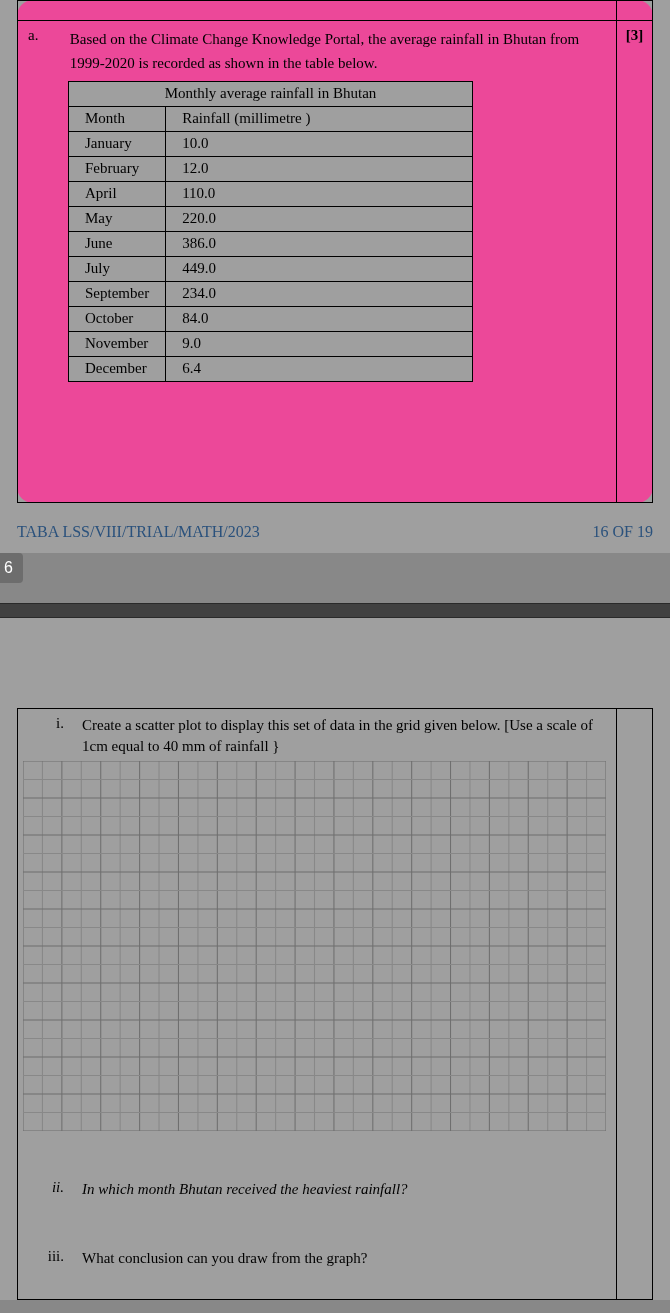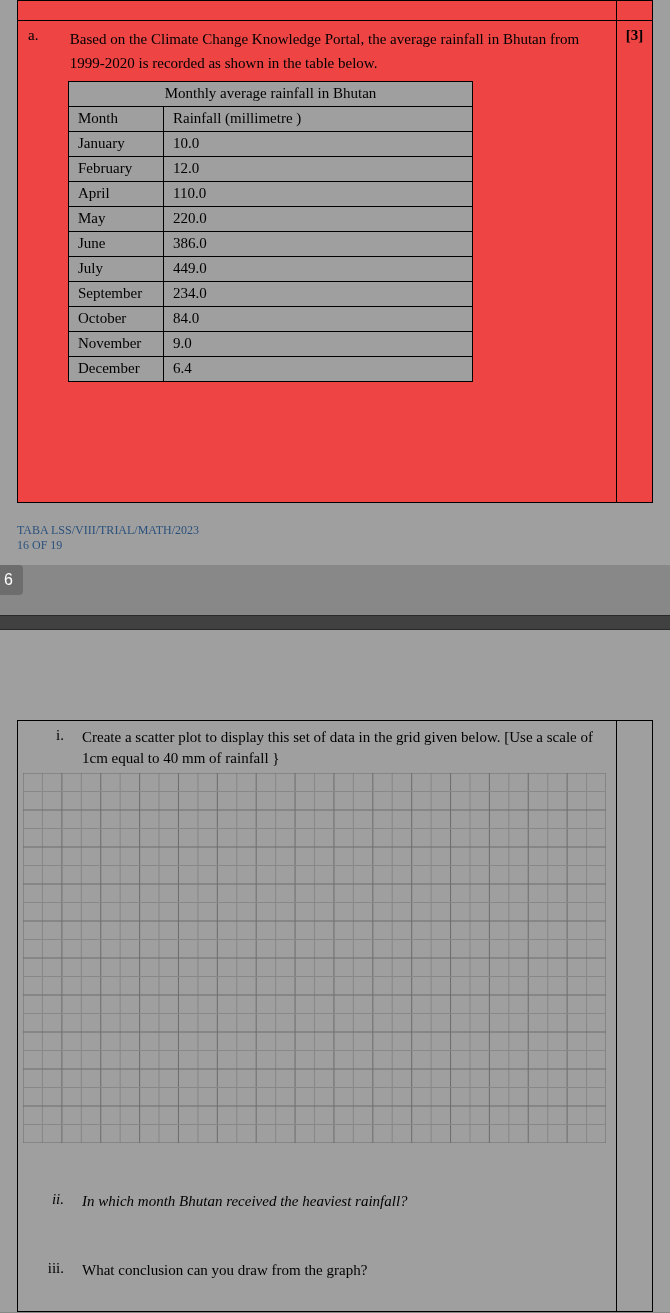--- a/index.html
+++ b/index.html
@@ -15,21 +15,22 @@
       color: #000;
     }
     .page-top {
       background: #9f9f9f;
       padding: 0 17px;
       position: relative;
     }
     .outer-table {
       width: 100%;
       border-collapse: collapse;
-      background: #ef4444;
+      background: #ec4899;
+      border-radius: 16px;
     }
     .outer-table td {
       border: 1px solid #000;
       vertical-align: top;
       padding: 0;
     }
     .top-empty-row td {
       height: 20px;
     }
     .main-cell {
@@ -56,38 +57,37 @@
     }
     .inner-table {
       margin-left: 42px;
       margin-top: 6px;
       border-collapse: collapse;
       width: 405px;
       background: #9f9f9f;
     }
     .inner-table th, .inner-table td {
       border: 1px solid #000;
-      padding: 3px 9px;
+      padding: 3px 16px;
       text-align: left;
       font-weight: normal;
       height: 25px;
     }
     .inner-table .title-cell {
       text-align: center;
     }
     .inner-table .col-month {
       width: 95px;
     }
     .footer {
       padding: 20px 0 12px 0;
       color: #2a517c;
-      font-size: 12px;
+      font-size: 16px;
       display: flex;
       justify-content: space-between;
-      flex-direction: column;
     }
     .page-badge {
       position: absolute;
       left: 0;
       bottom: -30px;
       background: #6d6d6d;
       color: #fff;
       padding: 6px 10px 6px 4px;
       border-radius: 0 4px 4px 0;
       font-size: 16px;

